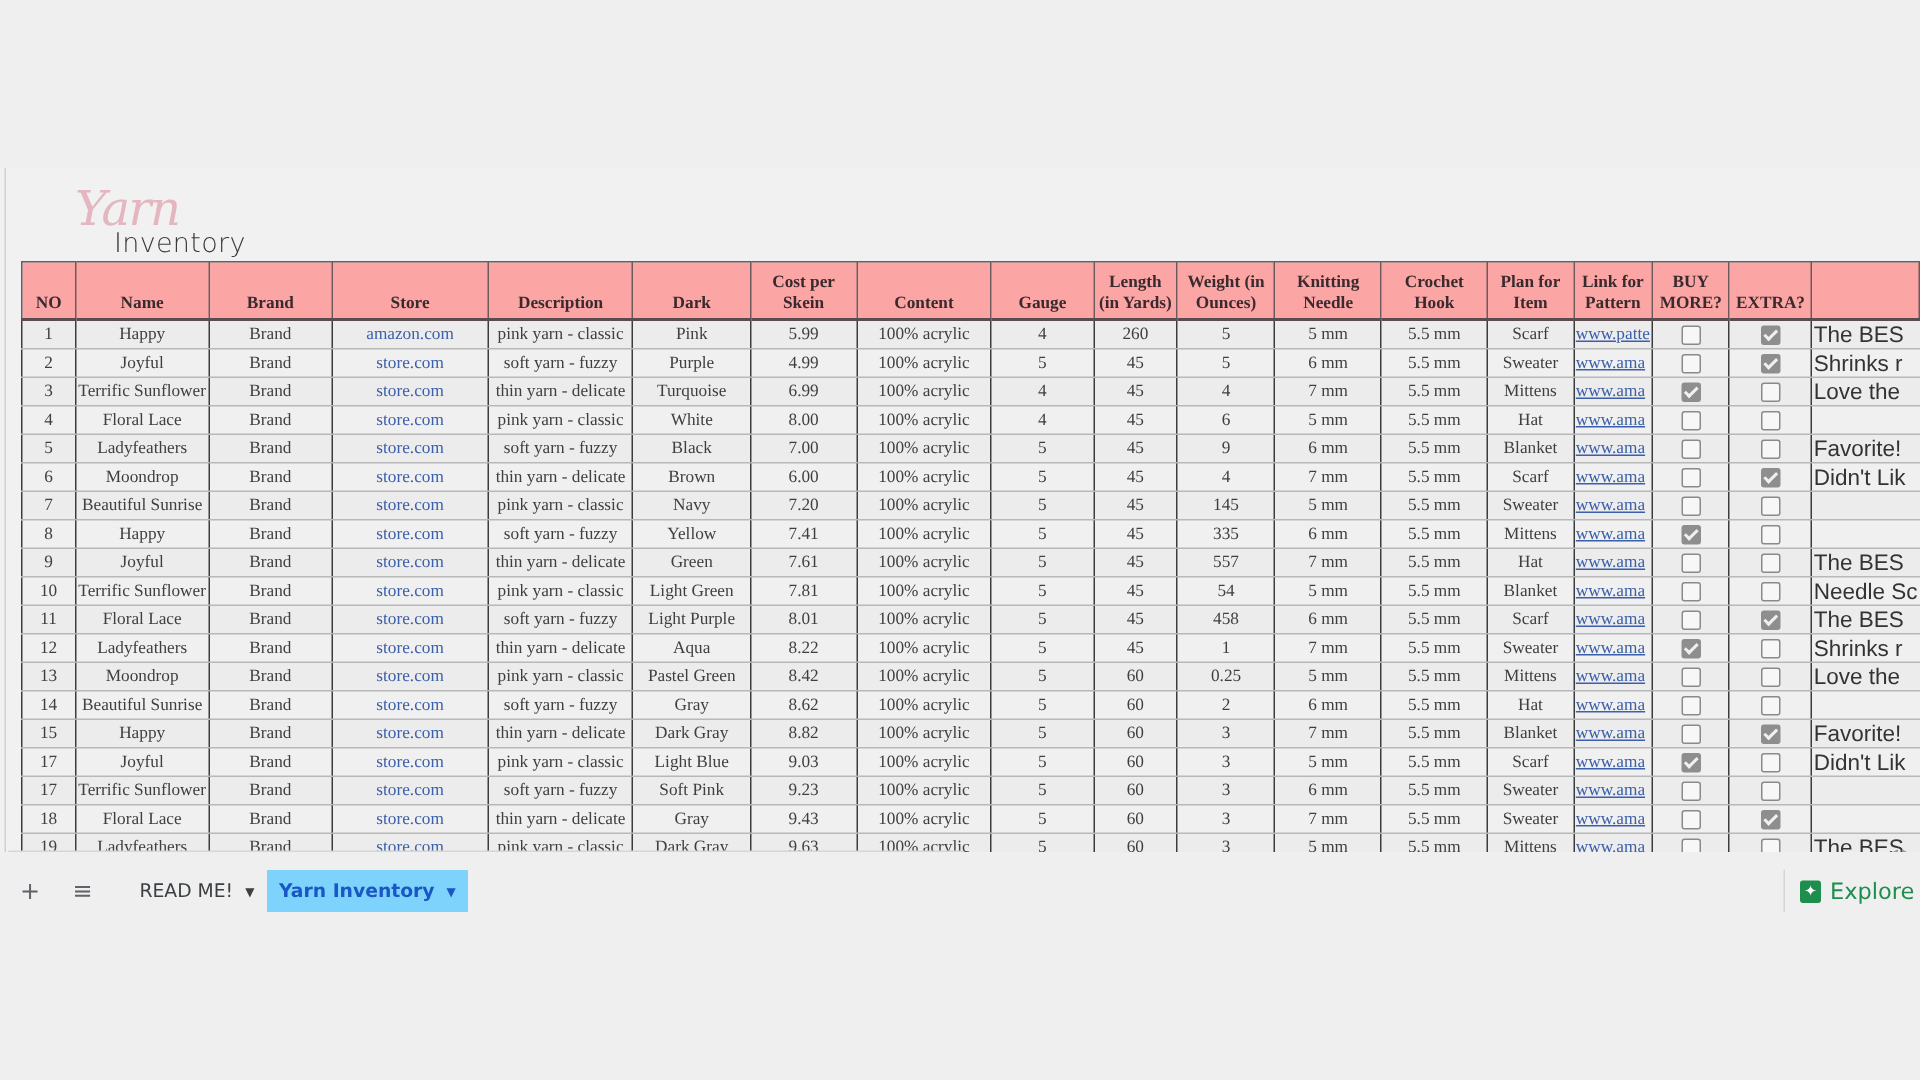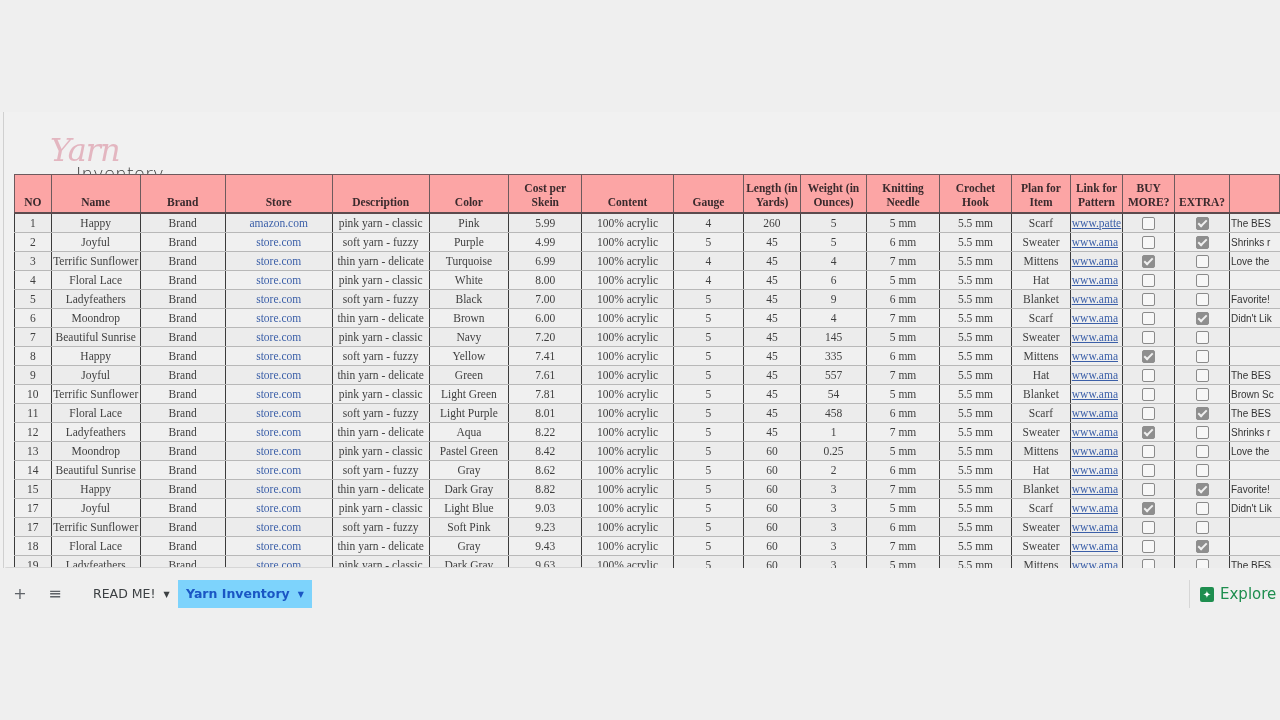--- a/index.html
+++ b/index.html
@@ -10,21 +10,21 @@
     position:relative;
   }
   .sheet-area {
     position:absolute; left:0; top:112px; width:1280px; height:456px;
     background:#f1f1f1; overflow:hidden;
   }
   .left-gutter {
     position:absolute; left:0; top:0; width:3px; height:100%;
     border-right:1px solid #d0d0d0;
   }
-  .logo { position:absolute; left:48px; top:19px; width:130px; height:58px;text-align:right; }
+  .logo { position:absolute; left:48px; top:8px; width:130px; height:58px;text-align:right; }
   .logo-script {
     position:absolute; left:2px; top:0;
     font-family:"DejaVu Serif", serif; font-style:italic;
     font-size:32px; color:#e3b6c0; letter-spacing:-1px;
   }
   .logo-main {
     position:absolute; left:28px; top:32px;
     font-family:"DejaVu Sans", sans-serif; font-size:18px; color:#3a3a3a;
     font-weight:300; letter-spacing:0.2px;
   }
@@ -44,21 +44,21 @@
     height:18px; padding:0 1px; white-space:nowrap; overflow:hidden;
     border-left:1px solid #3c3c3c; border-right:1px solid #3c3c3c;
     border-bottom:1px solid #b8b8b8;
     background:#f0f0f0;
   }
   table.grid tr.row:nth-child(odd) td { background:#ececec; }
   table.grid td.link { color:#3b5fa8; }
   table.grid td.pattern { text-align:left; color:#3b5fa8; text-decoration:underline;margin-top:40px; }
   table.grid td.notes {
     text-align:left; font-family:"Liberation Sans", sans-serif;
-    font-size:10px; color:#333; border-right:none;
+    font-size:15px; color:#333; border-right:none;
   }
   .cb {
     display:inline-block; width:11px; height:11px;
     border:1px solid #8a8a8a; border-radius:2px; background:#f7f7f7;
     vertical-align:middle; position:relative;
   }
   .cb.on { background:#8e8e8e; border-color:#8e8e8e; }
   .cb.on::after {
     content:""; position:absolute; left:3px; top:0px; width:3px; height:7px;
     border:solid #f0f0f0; border-width:0 2px 2px 0; transform:rotate(45deg);
@@ -130,21 +130,21 @@
       <col style="width:55px">
         <col style="width:50px">
     </colgroup>
     <thead>
       <tr id="hdr">
           <th>NO</th>
           <th>Name</th>
           <th>Brand</th>
           <th>Store</th>
           <th>Description</th>
-          <th>Color</th>
+          <th>Dark</th>
           <th>Cost per Skein</th>
           <th>Content</th>
           <th>Gauge</th>
           <th>Length (in Yards)</th>
           <th>Weight (in Ounces)</th>
           <th>Knitting Needle</th>
           <th>Crochet Hook</th>
           <th>Plan for Item</th>
           <th>Link for Pattern</th>
           <th>BUY MORE?</th>
@@ -344,21 +344,21 @@
           <td>100% acrylic</td>
           <td>5</td>
           <td>45</td>
           <td>54</td>
           <td>5 mm</td>
           <td>5.5 mm</td>
           <td>Blanket</td>
           <td class="pattern">www.ama</td>
           <td><span class="cb"></span></td>
           <td><span class="cb"></span></td>
-          <td class="notes">Brown Sc</td>
+          <td class="notes">Needle Sc</td>
         </tr>
         <tr class="row">
           <td>11</td>
           <td>Floral Lace</td>
           <td>Brand</td>
           <td class="link">store.com</td>
           <td>soft yarn - fuzzy</td>
           <td>Light Purple</td>
           <td>8.01</td>
           <td>100% acrylic</td>

